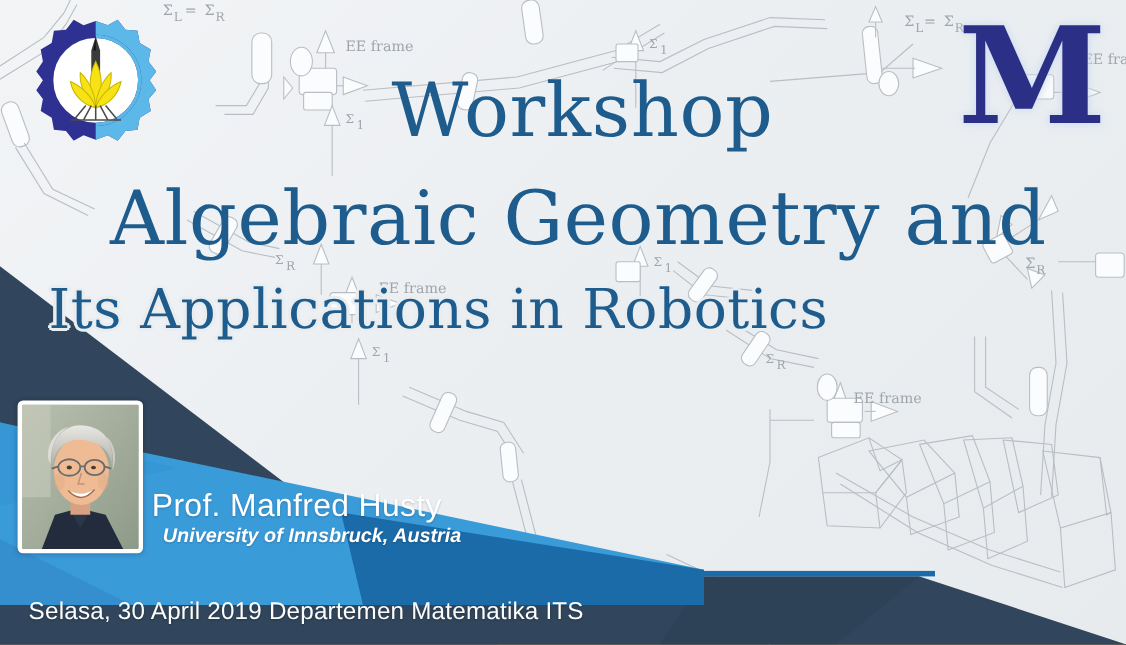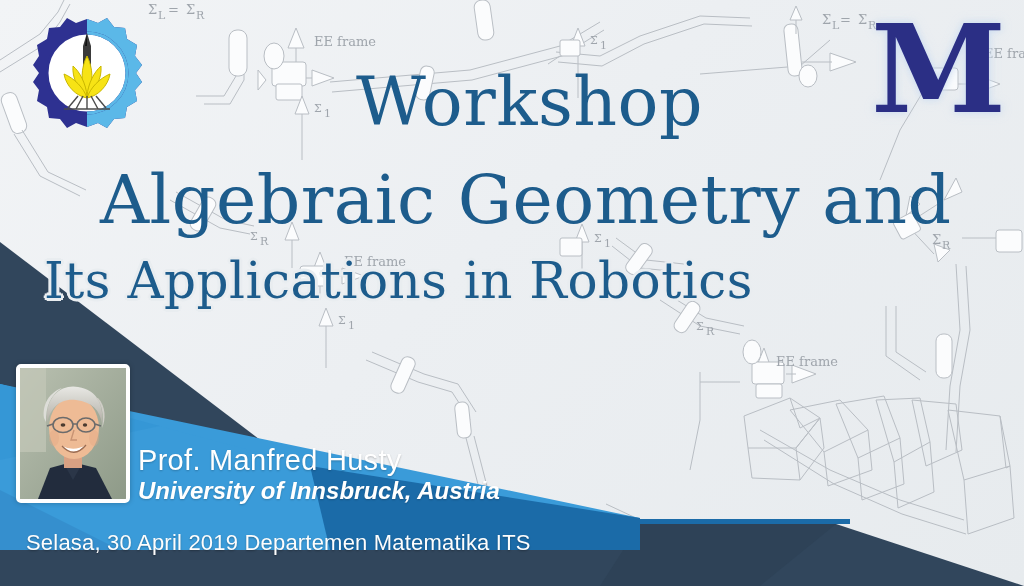--- a/index.html
+++ b/index.html
@@ -61,26 +61,26 @@
     box-shadow:0 0 5px rgba(0,0,0,.25);overflow:hidden;background:#8d9a86;
   }
   #photo-frame svg{display:block;}
 
   .speaker-name{
     position:absolute;left:138px;top:444px;
     font-size:29px;color:#fff;letter-spacing:.3px;
     text-shadow:0 1px 2px rgba(0,0,0,.22);
   }
   .speaker-affil{
-    position:absolute;left:138px;top:477px;
-    font-size:24px;font-style:italic;font-weight:700;color:#fff;
+    position:absolute;left:148px;top:477px;
+    font-size:18px;font-style:italic;font-weight:700;color:#fff;
     text-shadow:0 1px 2px rgba(0,0,0,.22);
   }
   #bottom-text{
-    position:absolute;left:26px;bottom:30px;
+    position:absolute;left:26px;bottom:17px;
     font-size:22px;color:#fdfdfd;letter-spacing:.2px;
     text-shadow:0 1px 2px rgba(0,0,0,.3);
   }
   .sk{fill:none;stroke:#b9bec4;stroke-width:1;}
   .sk2{fill:#fbfcfd;stroke:#b9bec4;stroke-width:1;}
   .sklabel{fill:#9fa5ac;font-family:"DejaVu Serif",serif;font-size:13px;}
   .sklabel-s{fill:#9fa5ac;font-family:"DejaVu Serif",serif;font-size:11px;}
 </style>
 </head>
 <body>

